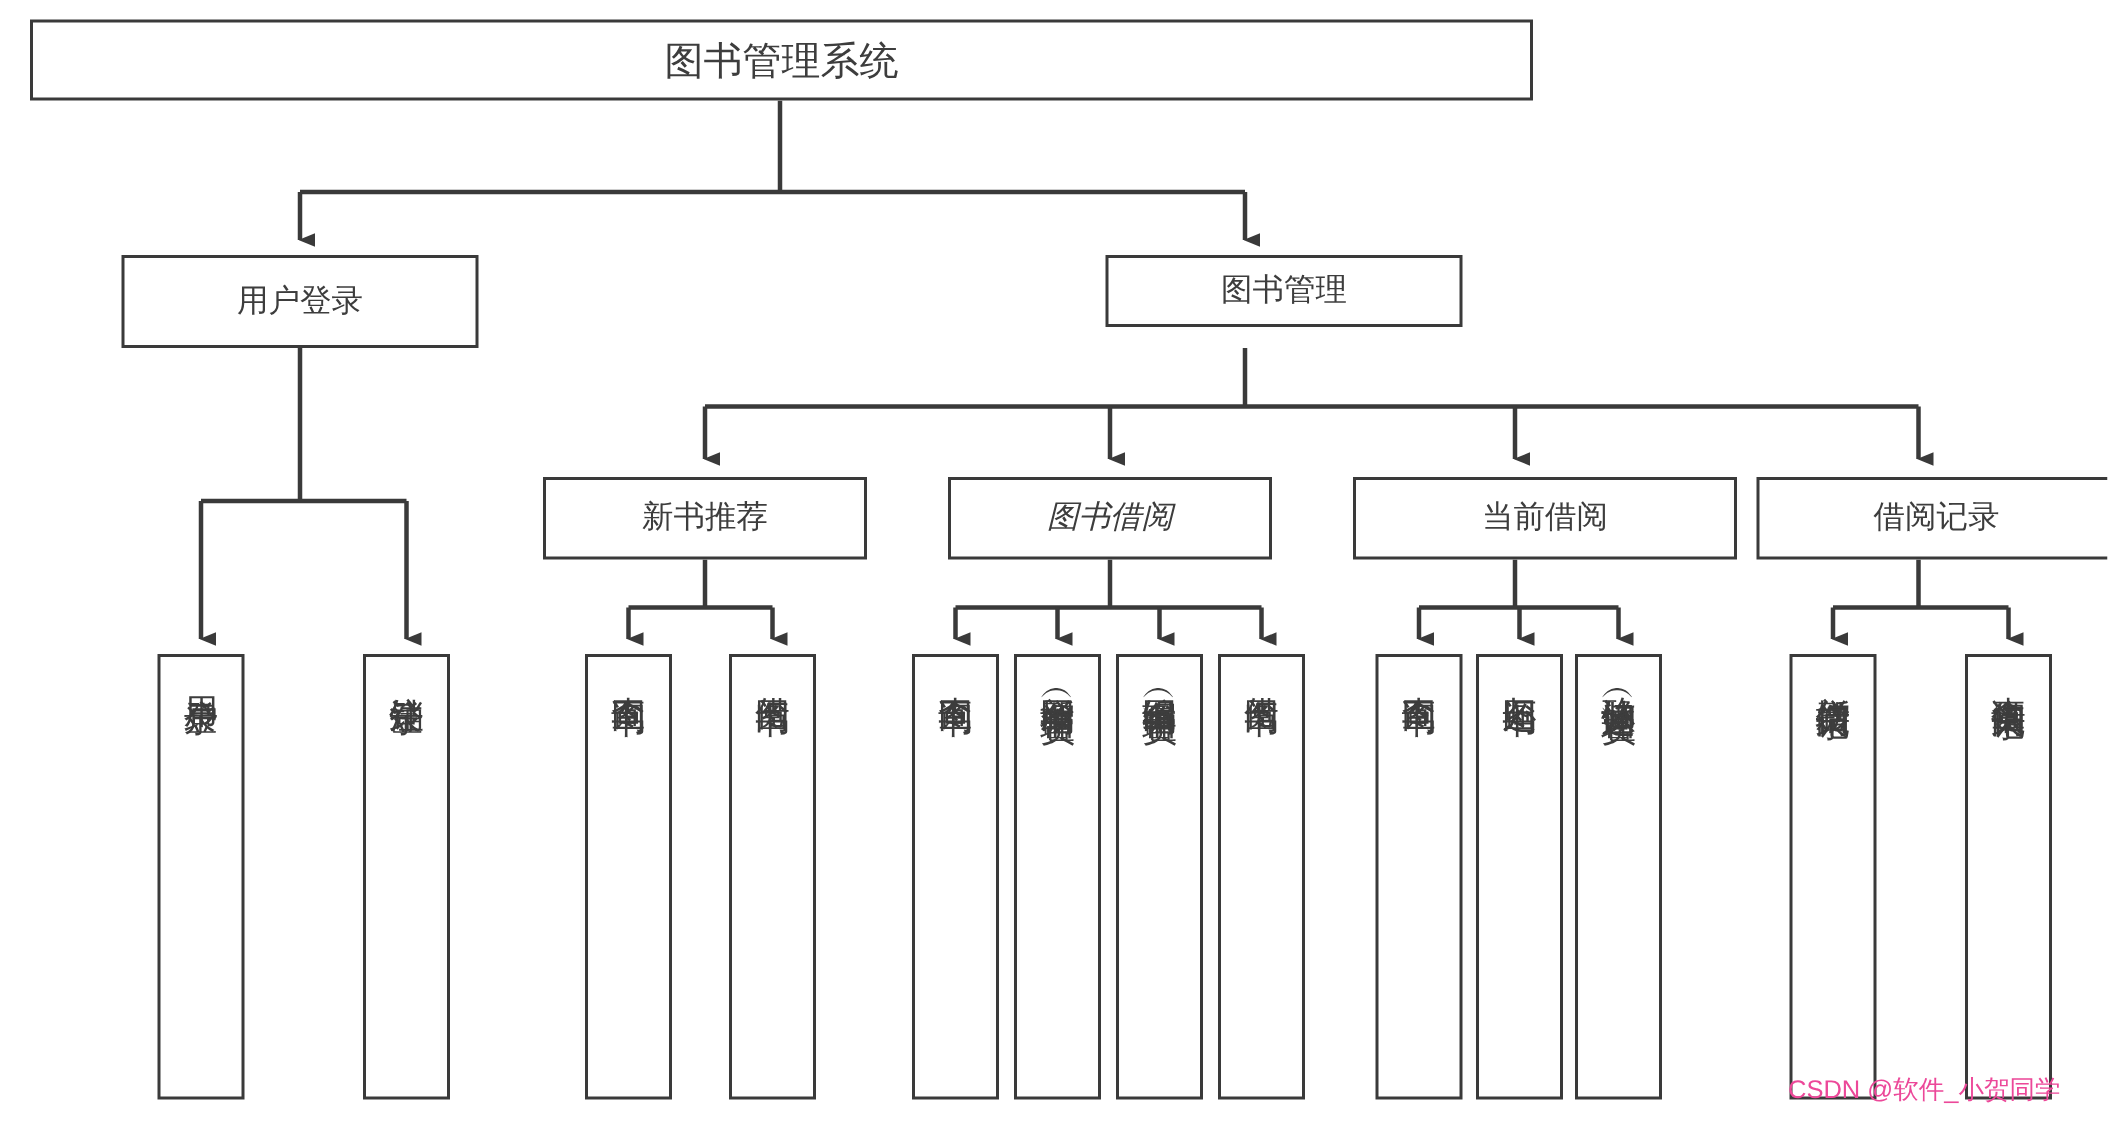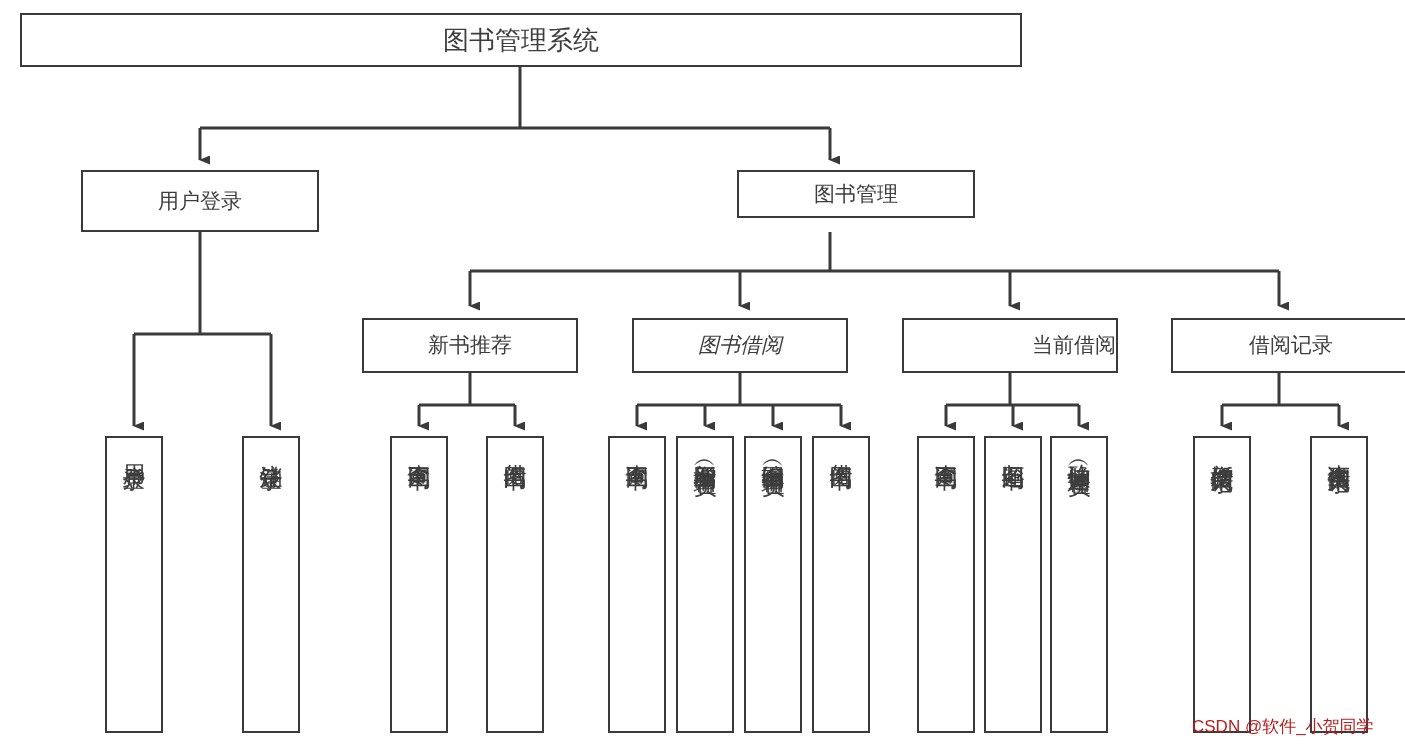--- a/index.html
+++ b/index.html
@@ -58,21 +58,21 @@
     writing-mode: vertical-rl;
     text-orientation: upright;
     font-size: 23px;
     letter-spacing: 1.5px;
     line-height: 1;
   }
   .watermark {
     position: absolute;
     font-family: "Liberation Sans", "DejaVu Sans", sans-serif;
     font-size: 17px;
-    color: #b91c1c;
+    color: #ec4899;
     white-space: nowrap;
     pointer-events: none;
   }
 </style>
 </head>
 <body>
 
 <div id="diagram-root">
 
   <svg id="diagram-svg" viewBox="0 0 1405 747" xmlns="http://www.w3.org/2000/svg">
@@ -141,21 +141,21 @@
   </div>
 
   <div class="node-box node-horizontal" style="left:362px; top:318px; width:216px; height:55px;">
     <span class="node-label">新书推荐</span>
   </div>
 
   <div class="node-box node-horizontal" style="left:632px; top:318px; width:216px; height:55px;font-style:italic;">
     <span class="node-label">图书借阅</span>
   </div>
 
-  <div class="node-box node-horizontal" style="left:902px; top:318px; width:216px; height:55px;justify-content:flex-end;">
+  <div class="node-box node-horizontal" style="left:902px; top:318px; width:256px; height:55px;">
     <span class="node-label">当前借阅</span>
   </div>
 
   <div class="node-box node-horizontal" style="left:1171px; top:318px; width:240px; height:55px;">
     <span class="node-label">借阅记录</span>
   </div>
 
   <div class="node-box node-vertical" style="left:105px; top:436px; width:58px; height:297px;">
     <span class="node-label">用户登录</span>
   </div>

